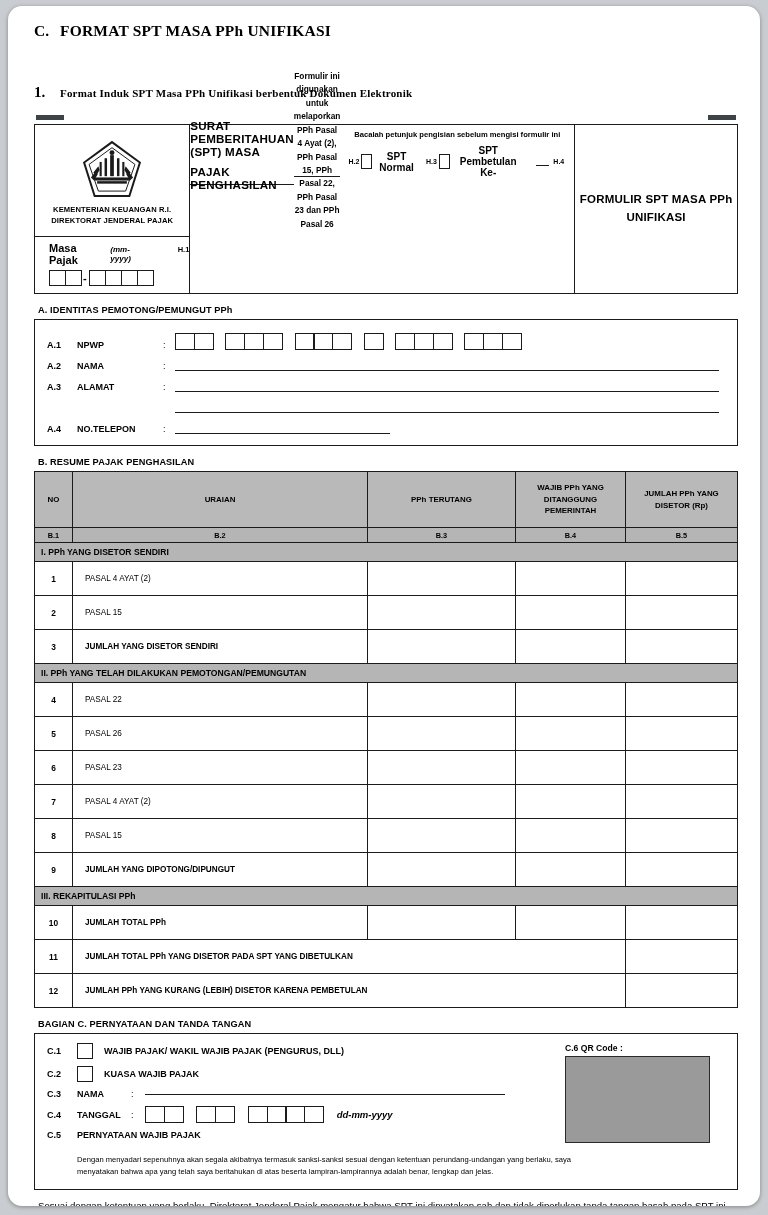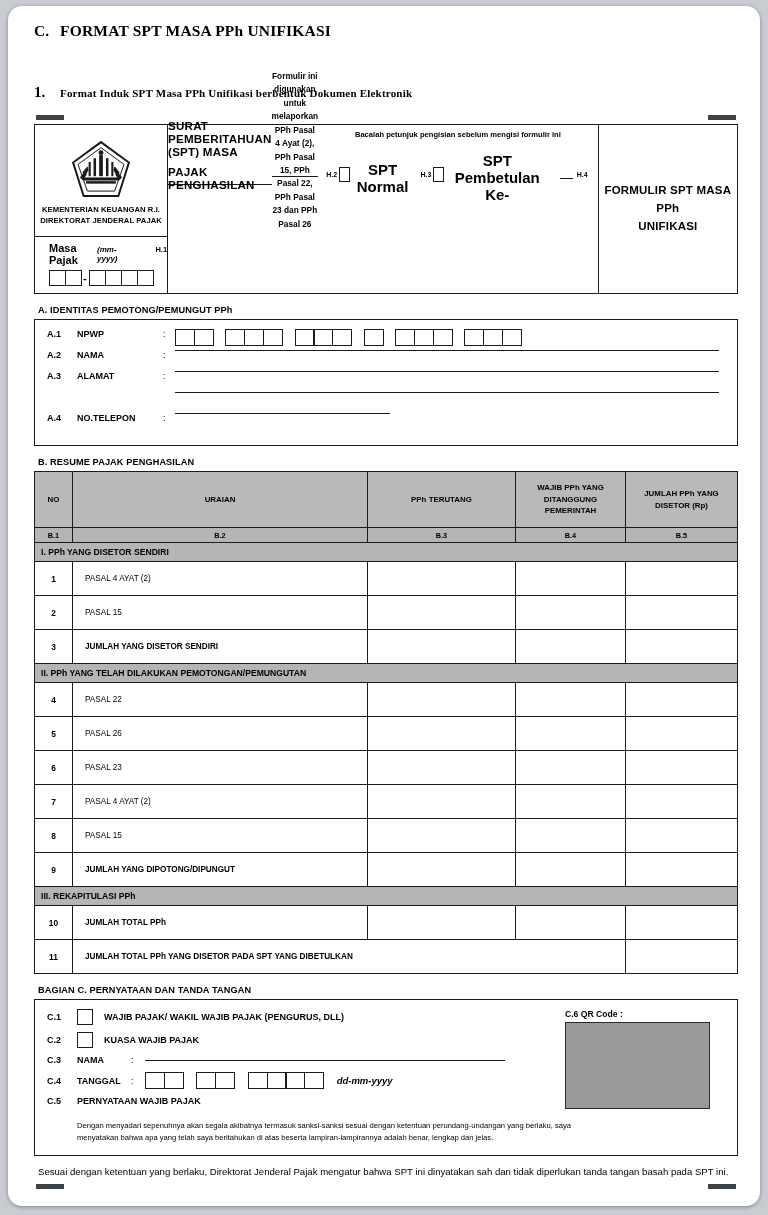--- a/index.html
+++ b/index.html
@@ -53,29 +53,29 @@
   .mid-title { height: 60px; display: flex; flex-direction: column; align-items: center; justify-content: center; border-bottom: 1.6px solid #1b1b1b; }
   .mid-title .l1 { font-size: 11.6px; font-weight: bold; letter-spacing: .2px; }
   .mid-title .l2 { font-size: 11.6px; font-weight: bold; margin-top: 7px; letter-spacing: .2px; }
   .mid-desc { height: 52px; display: flex; flex-direction: column; align-items: center; justify-content: center; border-bottom: 1.6px solid #1b1b1b; text-align: center; }
   .mid-desc .d { font-size: 8.3px; font-weight: bold; line-height: 1.62; }
   .mid-chk { height: 56px; padding: 5px 8px 0 8px; text-align: center; }
   .mid-chk .note { font-size: 7.6px; font-weight: bold; }
   .chkrow { display: flex; align-items: center; justify-content: center; margin-top: 6px; }
   .mini { font-size: 7px; font-weight: bold; margin-right: 2px; }
   .cbox { width: 15px; height: 15px; border: 1.4px solid #1b1b1b; }
-  .chklbl { font-size: 15px; font-weight: bold; margin: 7px 10px 0 5px; }
+  .chklbl { font-size: 10px; font-weight: bold; margin: 0 10px 0 5px; }
   .uline { display: inline-block; width: 20px; border-bottom: 1.3px solid #1b1b1b; margin: 0 4px; height: 9px; }
 
   
   .sec-cap { font-size: 9.2px; font-weight: bold; margin: 11px 0 4px 4px; letter-spacing: .1px; }
 
   
   .ident { border: 1.5px solid #1b1b1b; padding: 9px 12px 11px 12px; }
-  .id-row { display: flex; align-items: flex-start; height: 21px; }
+  .id-row { display: flex; align-items: flex-end; height: 21px; }
   .id-code { width: 30px; font-size: 9px; font-weight: bold; }
   .id-lbl  { width: 86px; font-size: 9px; font-weight: bold; }
   .id-colon{ width: 12px; font-size: 9px; }
   .id-line { flex: 1; border-bottom: 1.2px solid #1b1b1b; height: 1px; margin-right: 6px; }
   .npwp { display: flex; align-items: center; }
   .npwp .grp { display: flex; margin-right: 13px; }
   .npwp .bx { width: 20px; height: 17px; }
 
   
   table.res { width: 100%; border-collapse: collapse; border: 1.6px solid #1b1b1b; table-layout: fixed; }
@@ -384,20 +384,25 @@
           <td class="desc">JUMLAH TOTAL PPh</td>
           <td class="blank"></td>
           <td class="blank"></td>
           <td class="blank"></td>
         </tr>
         <tr>
           <td class="num">11</td>
           <td class="desc" colspan="3">JUMLAH TOTAL PPh YANG DISETOR PADA SPT YANG DIBETULKAN</td>
           <td class="blank"></td>
         </tr>
+        <tr>
+          <td class="num">12</td>
+          <td class="desc" colspan="3">JUMLAH PPh YANG KURANG (LEBIH) DISETOR KARENA PEMBETULAN</td>
+          <td class="blank"></td>
+        </tr>
       </tbody>
     </table>
 
     <div class="sec-cap">BAGIAN C. PERNYATAAN DAN TANDA TANGAN</div>
     <div class="sig">
 
       <div class="qr-wrap">
         <div class="qr-lbl">
           <span>C.6</span>
           <span>QR Code</span>

